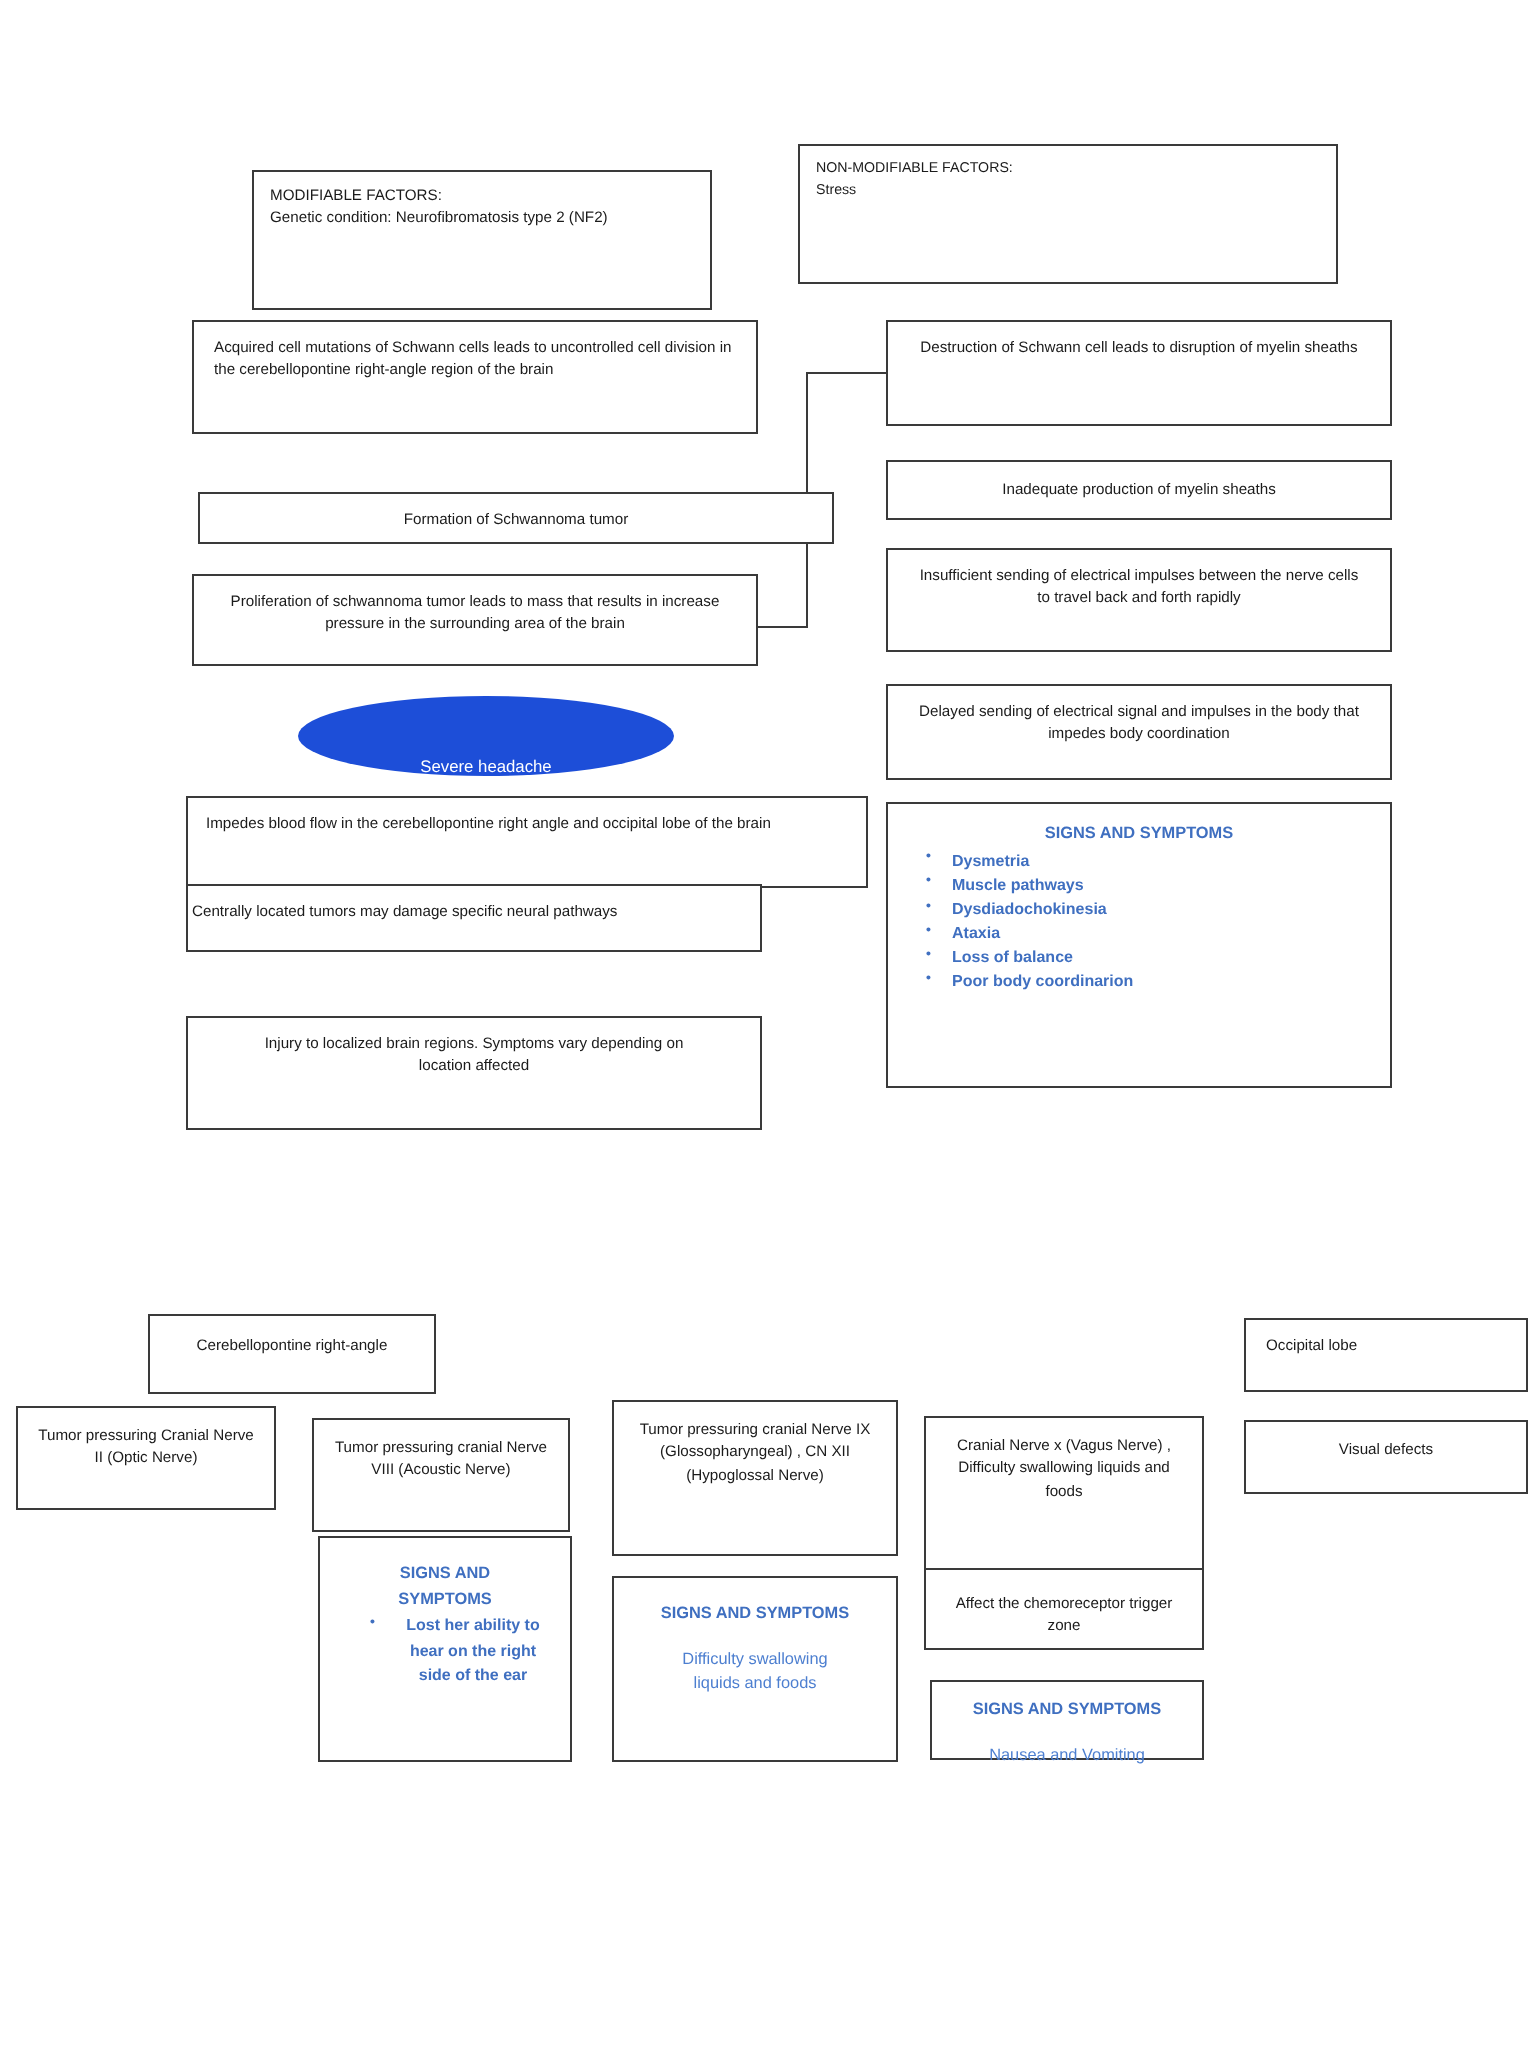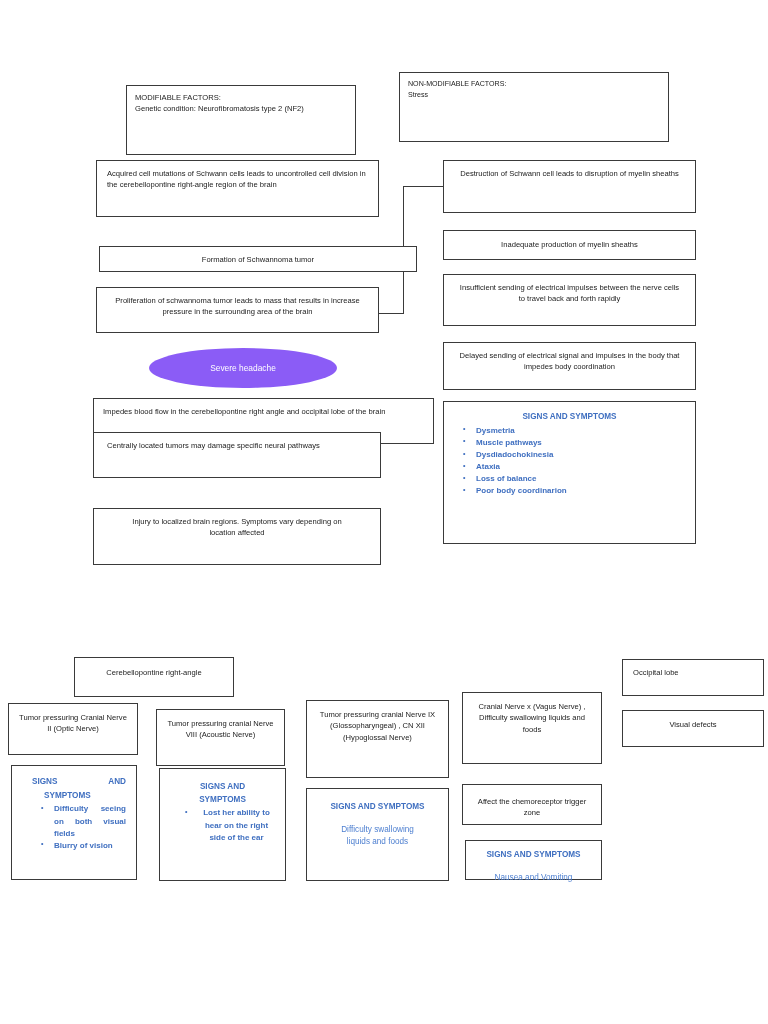--- a/index.html
+++ b/index.html
@@ -28,26 +28,26 @@
     font-size: 7.6px;
     line-height: 1.5;
     color: #1b1b1b;
   }
   .center { text-align: center; }
   .left   { text-align: left; }
 
   .ellipse {
     position: absolute;
     box-sizing: border-box;
-    background: #8b5cf6;
+    background: #1d4ed8;
     border-radius: 50%;
     color: #ffffff;
     font-size: 8.4px;
     display: flex;
-    align-items: center;
+    align-items: flex-end;
     justify-content: center;
     text-align: center;
   }
 
   
   .sns-title {
     color: #3f6fc0;
     font-weight: bold;
     font-size: 8.2px;
     line-height: 1.55;
@@ -126,21 +126,21 @@
   </div>
 
   <div class="ellipse" style="left:149px; top:348px; width:188px; height:40px;">
     <span>Severe headache</span>
   </div>
 
   <div class="box left" style="left:93px; top:398px; width:341px; height:46px; padding:7px 9px;">
     <span>Impedes blood flow in the cerebellopontine right angle and occipital lobe of the brain</span>
   </div>
 
-  <div class="box left" style="left:93px; top:432px; width:288px; height:46px; padding:7px 13px;">
+  <div class="box left" style="left:93px; top:442px; width:288px; height:34px; padding:7px 2px;">
     <span>Centrally located tumors may damage specific neural pathways</span>
   </div>
 
   <div class="box center" style="left:93px; top:508px; width:288px; height:57px; padding:7px 26px;">
     <span>Injury to localized brain regions. Symptoms vary depending on location affected</span>
   </div>
 
   <div class="box center" style="left:443px; top:160px; width:253px; height:53px; padding:7px 12px;">
     <span>Destruction of Schwann cell leads to disruption of myelin sheaths</span>
   </div>
@@ -162,47 +162,36 @@
     <ul class="sns-list">
       <li>Dysmetria</li>
       <li>Muscle pathways</li>
       <li>Dysdiadochokinesia</li>
       <li>Ataxia</li>
       <li>Loss of balance</li>
       <li>Poor body coordinarion</li>
     </ul>
   </div>
 
-  <div class="box center" style="left:74px; top:657px; width:160px; height:40px; padding-top:9px;">
+  <div class="box center" style="left:74px; top:657px; width:144px; height:40px; padding-top:9px;">
     <span>Cerebellopontine right-angle</span>
   </div>
 
   <div class="box left" style="left:622px; top:659px; width:142px; height:37px; padding:7px 10px;">
     <span>Occipital lobe</span>
   </div>
 
   <div class="box center" style="left:622px; top:710px; width:142px; height:37px; padding-top:8px;">
     <span>Visual defects</span>
   </div>
 
   <div class="box center" style="left:8px; top:703px; width:130px; height:52px; padding:8px 10px;">
     <span>Tumor pressuring Cranial Nerve II (Optic Nerve)</span>
   </div>
 
-  <div class="box" style="left:11px; top:765px; width:126px; height:115px; padding:10px 10px 10px 12px;">
-    <div class="sns-title justify-title" style="padding-left:8px;">
-      <span>SIGNS</span>
-      <span>AND</span>
-    </div>
-    <div class="sns-title" style="padding-left:20px;">SYMPTOMS</div>
-    <ul class="sns-list just" style="padding-left:28px;">
-      <li>Difficulty seeing on both visual fields</li>
-      <li>Blurry of vision</li>
-    </ul>
-  </div>
 
   <div class="box center" style="left:156px; top:709px; width:129px; height:57px; padding:8px 8px;">
     <span>Tumor pressuring cranial Nerve VIII (Acoustic Nerve)</span>
   </div>
 
   <div class="box" style="left:159px; top:768px; width:127px; height:113px; padding:12px 10px;">
     <div class="sns-title center" style="padding:0 16px;">SIGNS AND SYMPTOMS</div>
     <ul class="sns-list center" style="padding-left:26px;">
       <li style="text-align:center;">Lost her ability to hear on the right side of the ear</li>
     </ul>
@@ -210,21 +199,21 @@
 
   <div class="box center" style="left:306px; top:700px; width:143px; height:78px; padding:8px 10px;">
     <span>Tumor pressuring cranial Nerve IX (Glossopharyngeal) , CN XII (Hypoglossal Nerve)</span>
   </div>
 
   <div class="box" style="left:306px; top:788px; width:143px; height:93px; padding:12px 10px;">
     <div class="sns-title center">SIGNS AND SYMPTOMS</div>
     <div class="sns-sub center" style="padding:0 10px;">Difficulty swallowing liquids and foods</div>
   </div>
 
-  <div class="box center" style="left:462px; top:692px; width:140px; height:72px; padding:8px 9px;">
+  <div class="box center" style="left:462px; top:708px; width:140px; height:84px; padding:8px 9px;">
     <span>Cranial Nerve x (Vagus Nerve) , Difficulty swallowing liquids and foods</span>
   </div>
 
   <div class="box center" style="left:462px; top:784px; width:140px; height:41px; padding:11px 12px;">
     <span>Affect the chemoreceptor trigger zone</span>
   </div>
 
   <div class="box" style="left:465px; top:840px; width:137px; height:40px; padding:8px 8px;">
     <div class="sns-title center">SIGNS AND SYMPTOMS</div>
     <div class="sns-sub center">Nausea and Vomiting</div>

